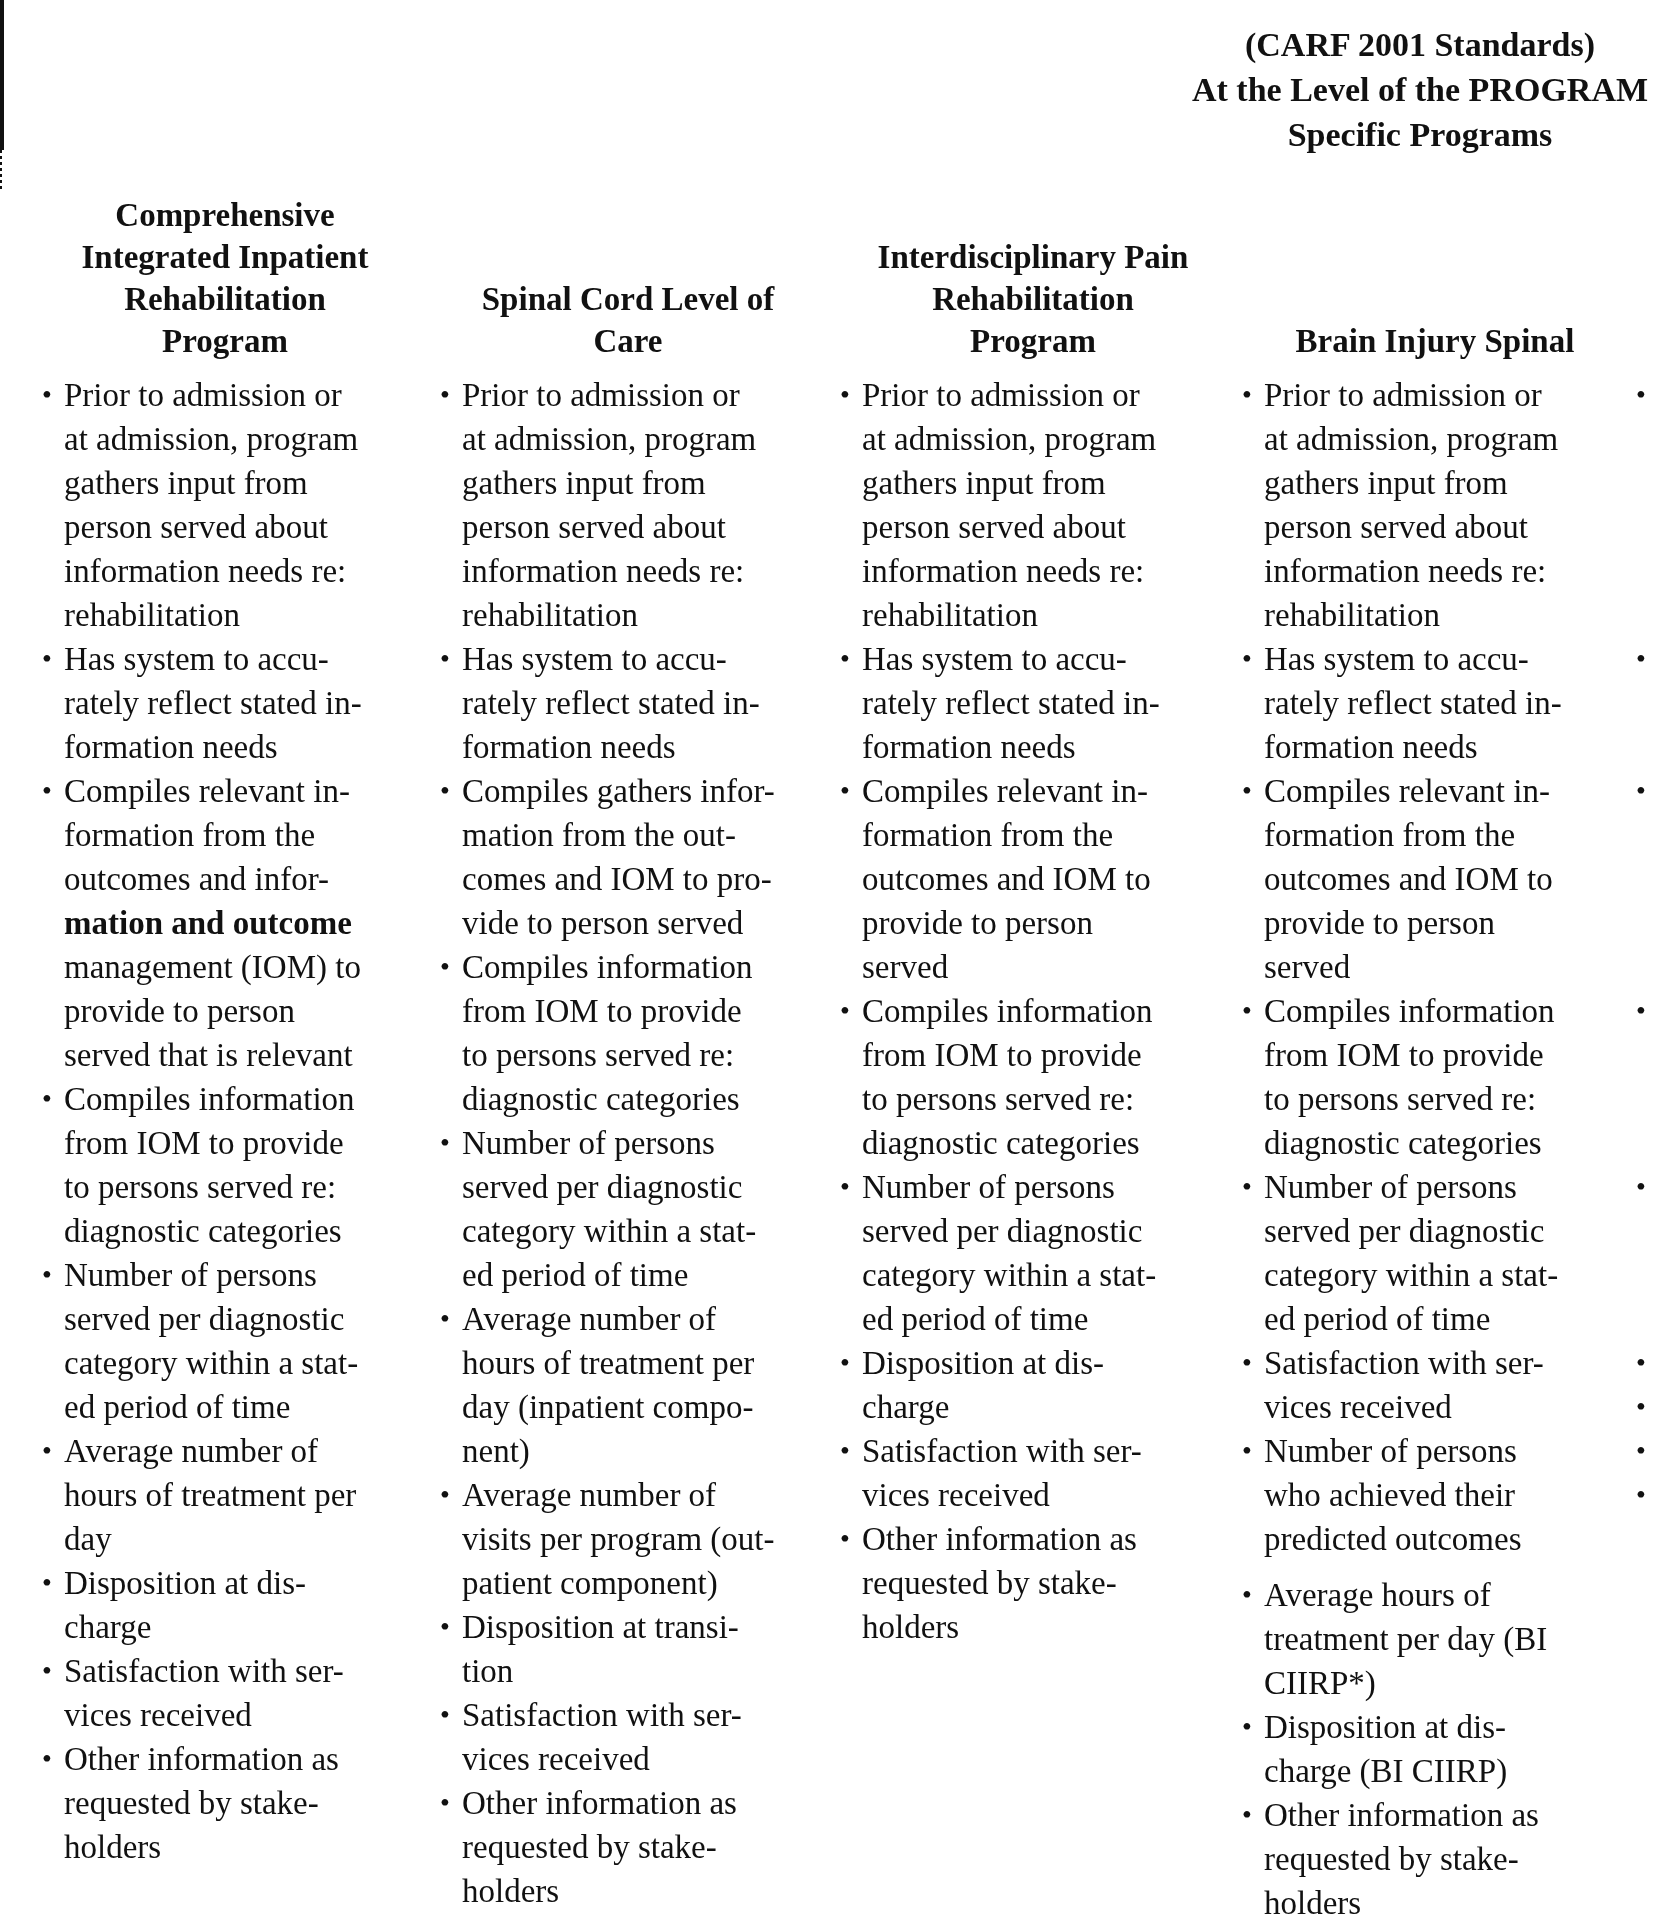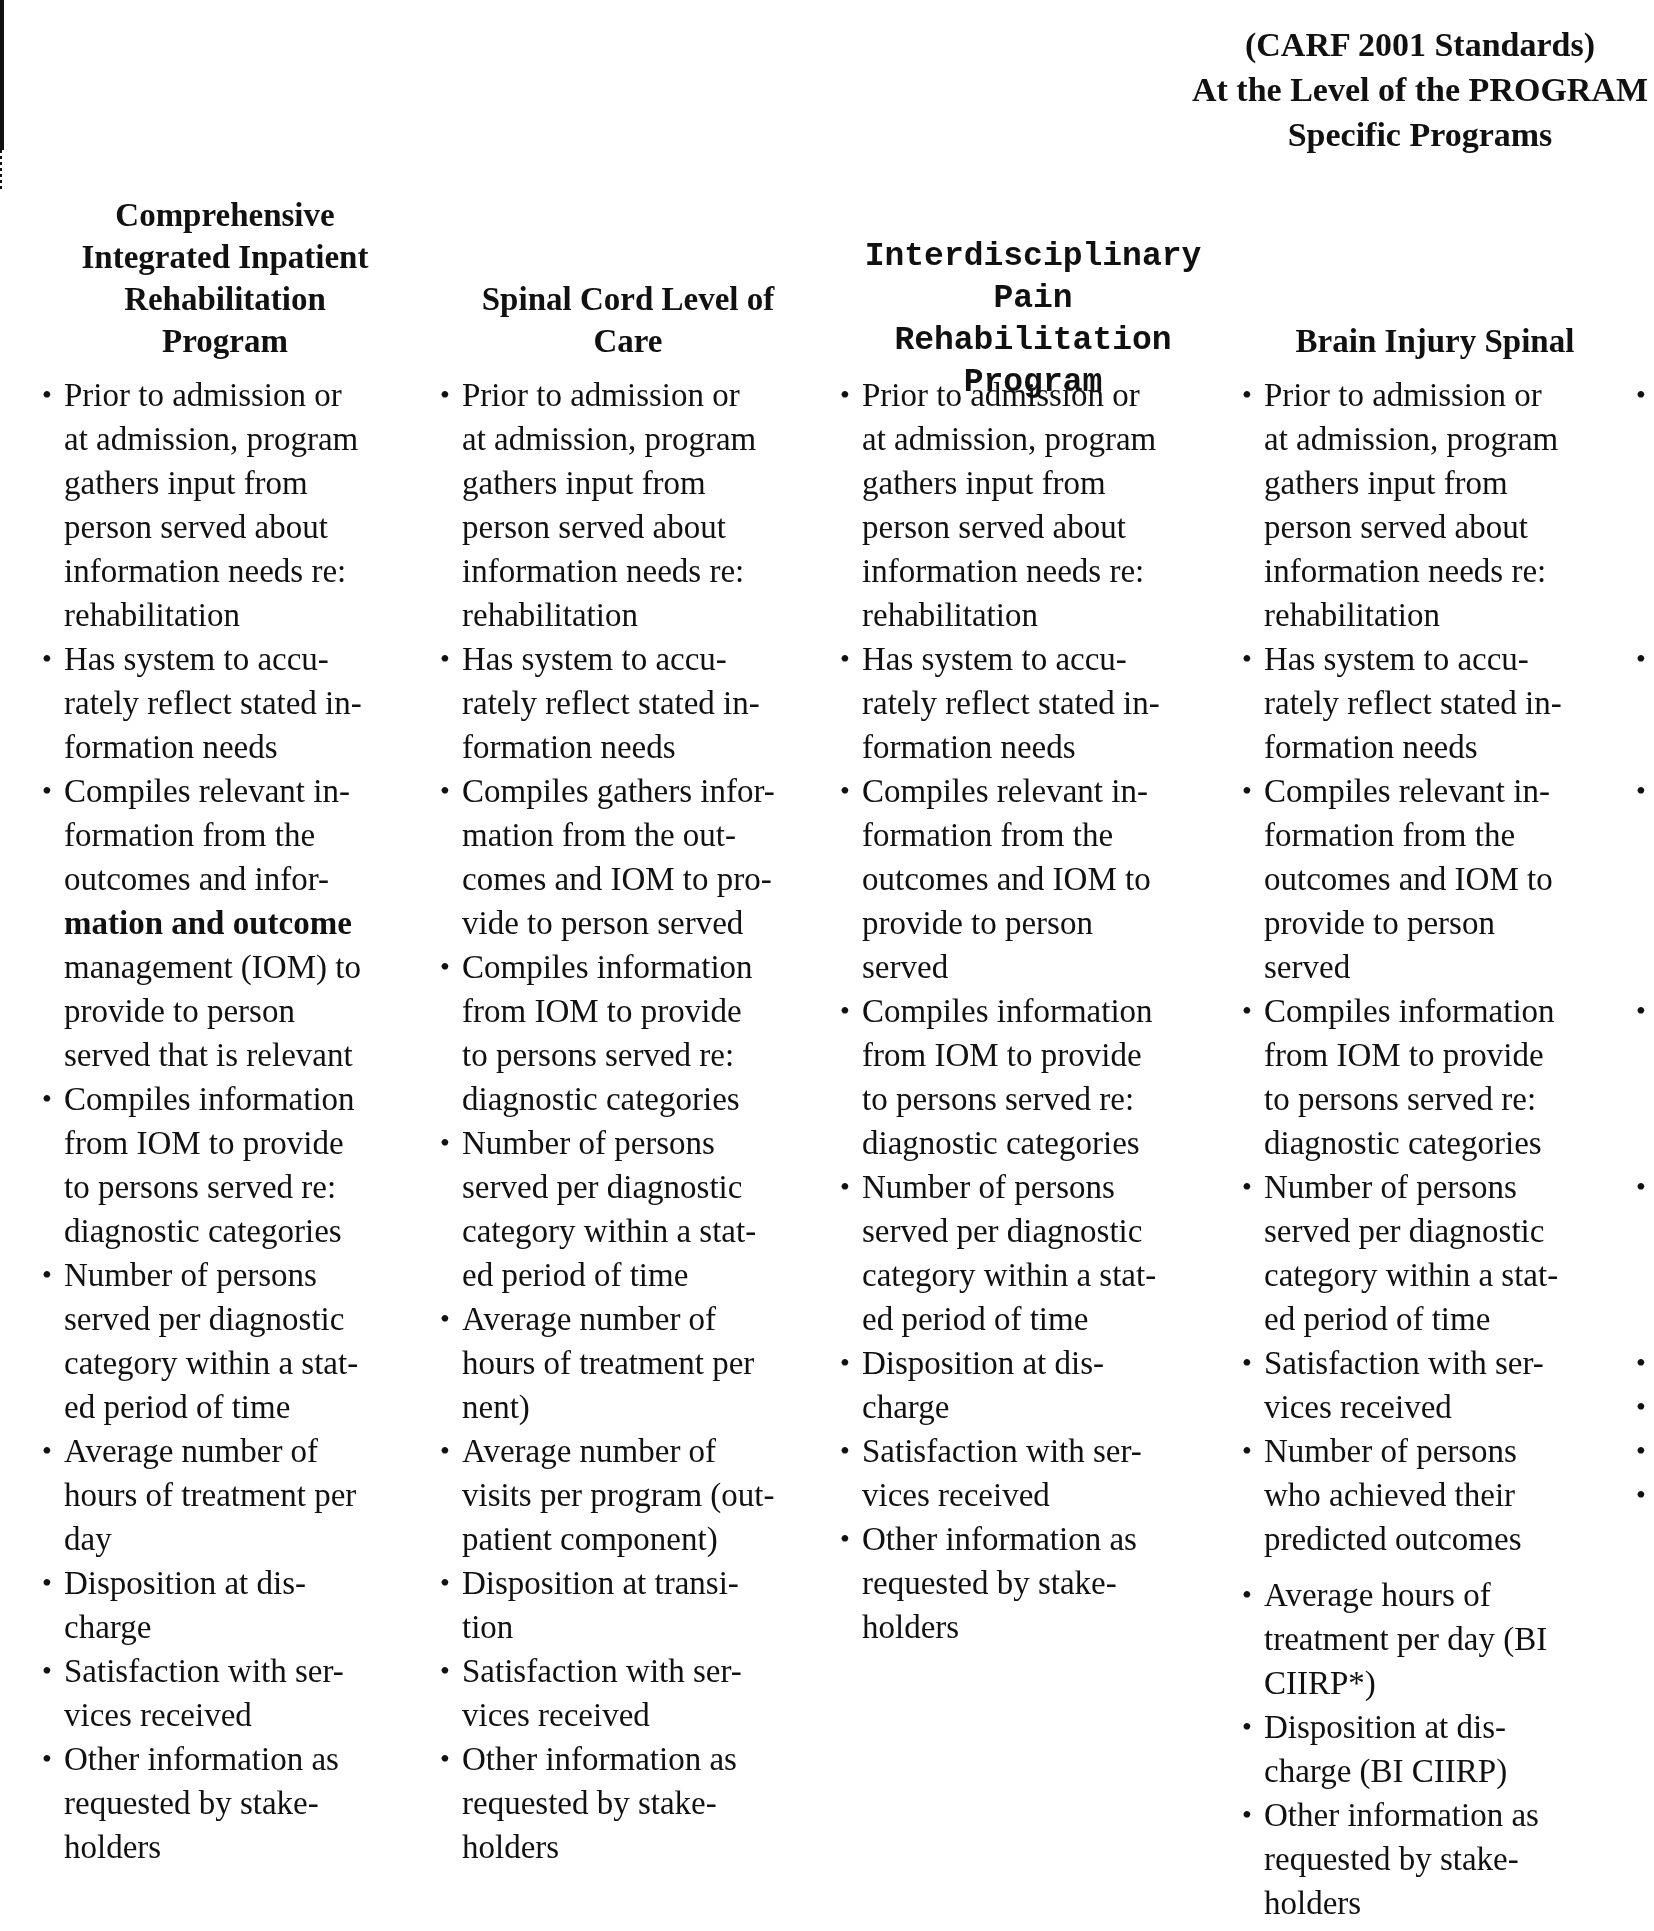--- a/index.html
+++ b/index.html
@@ -157,20 +157,21 @@
         <span class="bullet-dot">•</span>
         <div style="white-space: nowrap;">Number of persons</div>
         <div style="white-space: nowrap;">served per diagnostic</div>
         <div style="white-space: nowrap;">category within a stat-</div>
         <div style="white-space: nowrap;">ed period of time</div>
       </li>
       <li class="bullet">
         <span class="bullet-dot">•</span>
         <div style="white-space: nowrap;">Average number of</div>
         <div style="white-space: nowrap;">hours of treatment per</div>
+        <div style="white-space: nowrap;">day (inpatient compo-</div>
         <div style="white-space: nowrap;">nent)</div>
       </li>
       <li class="bullet">
         <span class="bullet-dot">•</span>
         <div style="white-space: nowrap;">Average number of</div>
         <div style="white-space: nowrap;">visits per program (out-</div>
         <div style="white-space: nowrap;">patient component)</div>
       </li>
       <li class="bullet">
         <span class="bullet-dot">•</span>
@@ -184,21 +185,21 @@
       </li>
       <li class="bullet">
         <span class="bullet-dot">•</span>
         <div style="white-space: nowrap;">Other information as</div>
         <div style="white-space: nowrap;">requested by stake-</div>
         <div style="white-space: nowrap;">holders</div>
       </li>
     </ul>
   </div>
 <div class="col" id="col-2" style="left:838px; width:390px;">
-    <div class="col-title" style="top: 236px; font-family: Liberation Mono, monospace;">
+    <div class="col-title" style="top: 236px;">
       <div>Interdisciplinary Pain</div>
       <div>Rehabilitation</div>
       <div>Program</div>
     </div>
     <ul class="bullets" style="top: 373px; width: 100%;">
       <li class="bullet">
         <span class="bullet-dot">•</span>
         <div style="white-space: nowrap;">Prior to admission or</div>
         <div style="white-space: nowrap;">at admission, program</div>
         <div style="white-space: nowrap;">gathers input from</div>

